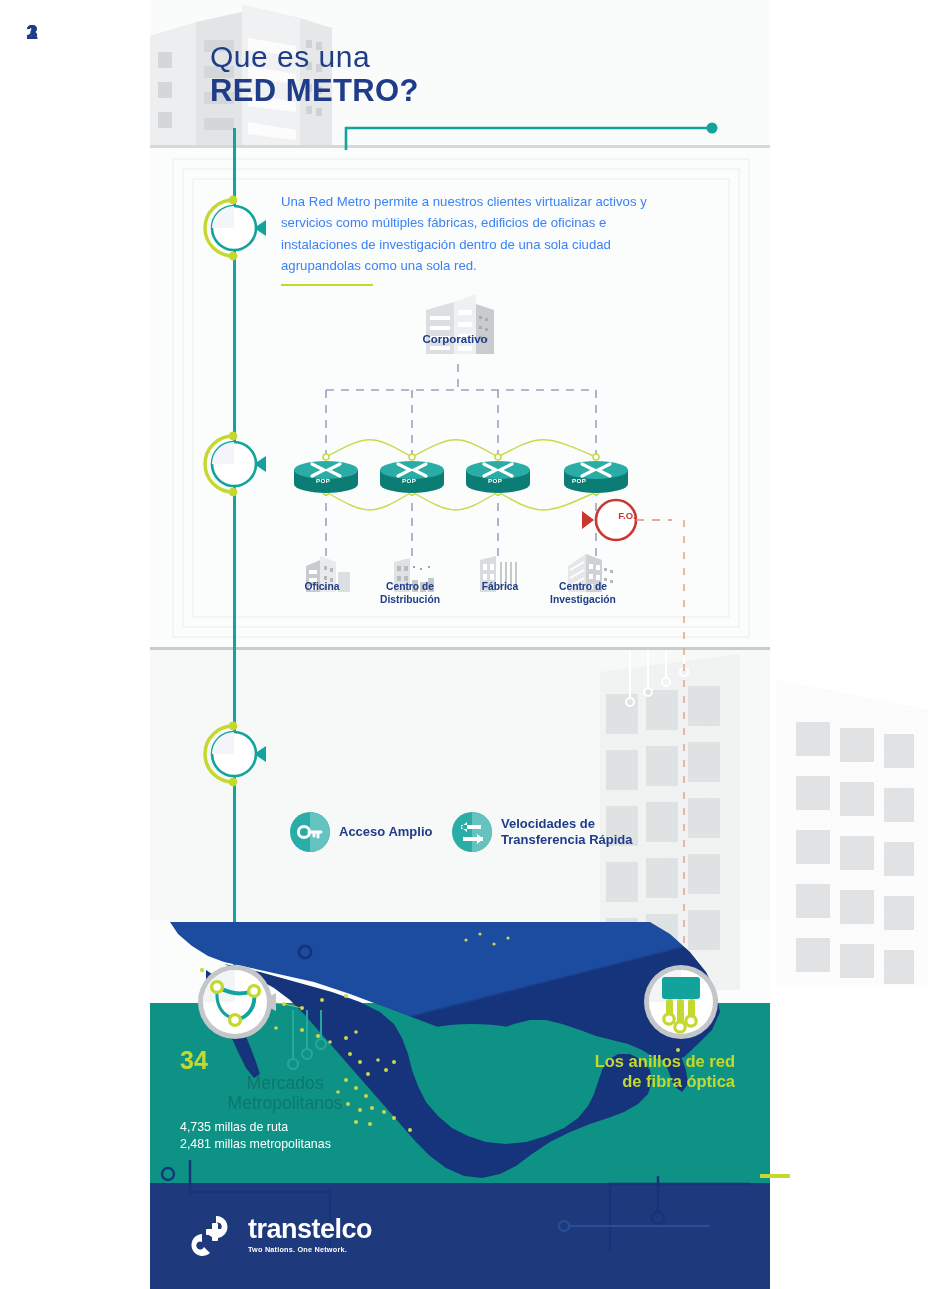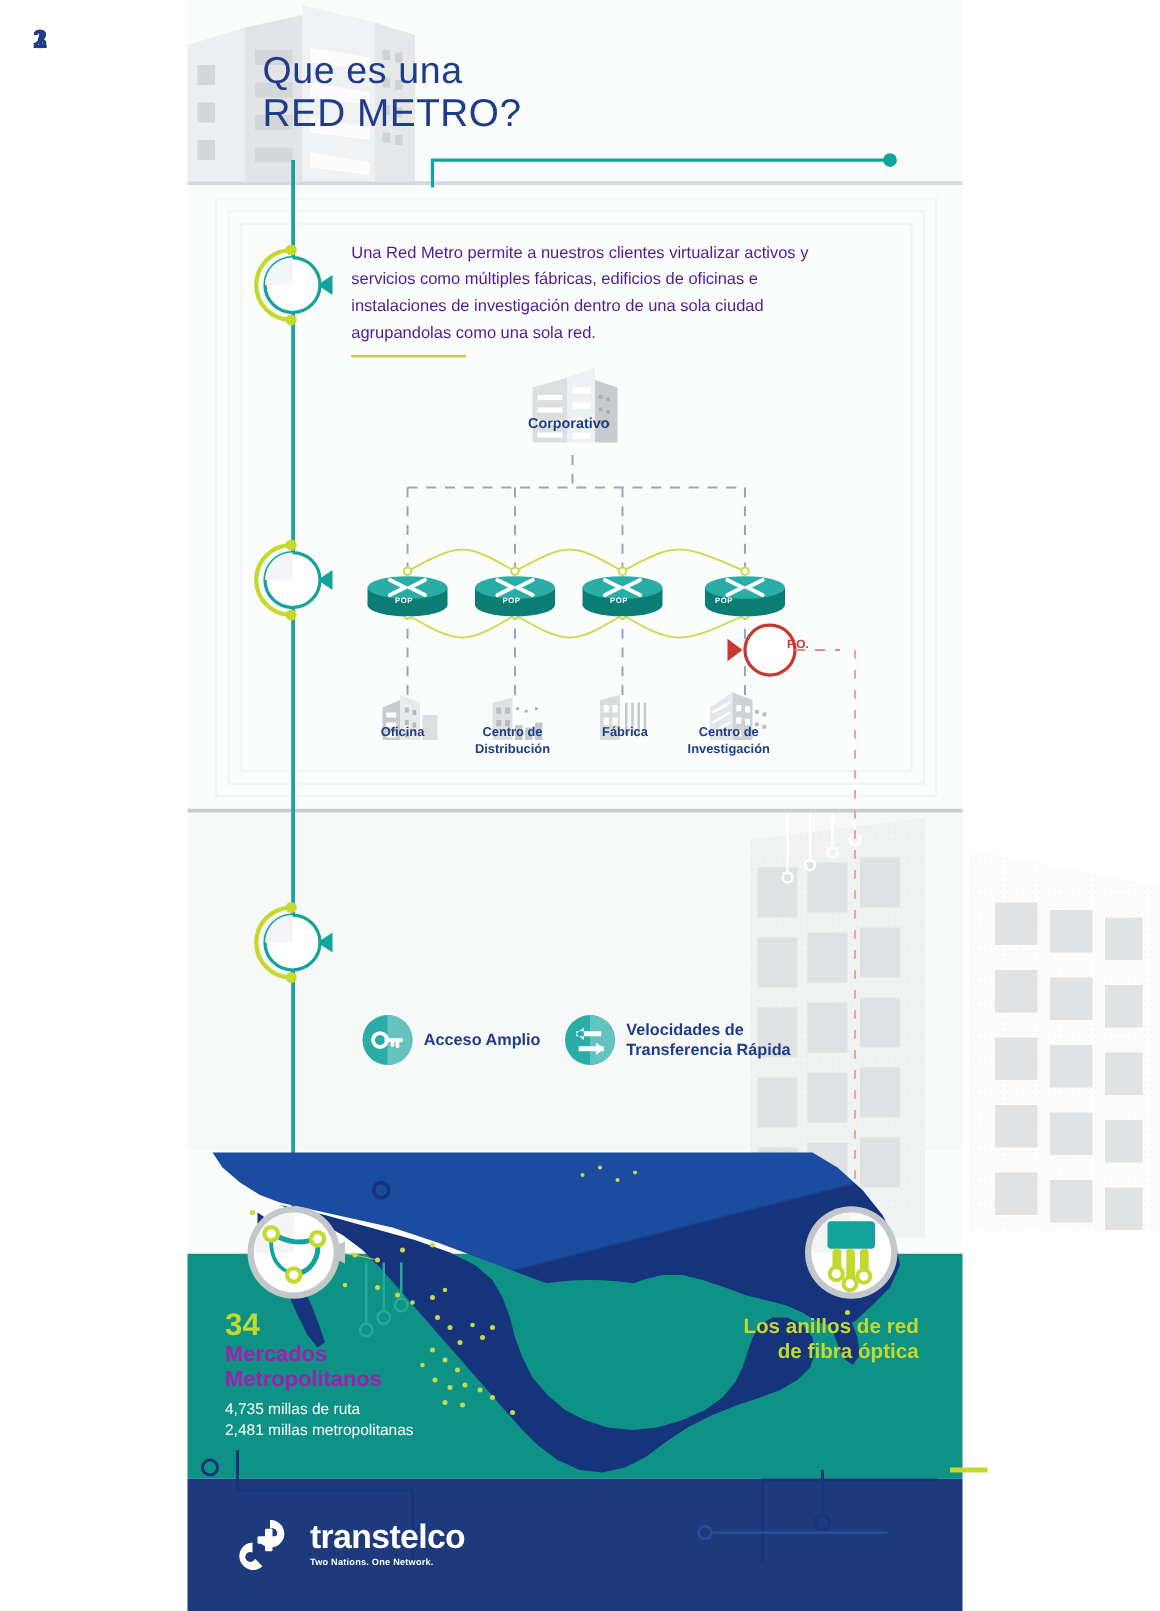--- a/index.html
+++ b/index.html
@@ -32,21 +32,21 @@
   }
   .hdr-title-wrap {
     position: absolute; left: 210px; top: 40px;
     text-align: left;
   }
   .hdr-line1 {
     font-size: 30px; color: #1f3c88; letter-spacing: .5px;
     font-weight: 400; line-height: 1.1;
   }
   .hdr-line2 {
-    font-size: 31px; color: #1f3c88; font-weight: 400;
+    font-size: 31px; color: #1f3c88; font-weight: 700;
     letter-spacing: .4px; line-height: 1.15;
   }
 
   
   .hdr-bldgs { position: absolute; left: 150px; top: 0; width: 200px; height: 145px; }
 
   
   .hdr-connector { position: absolute; left: 150px; top: 100px; width: 620px; height: 50px; }
 
   
@@ -78,21 +78,21 @@
   .step-num {
     position: absolute; left: 0; top: 0; width: 64px; height: 64px;
     display: flex; align-items: center; justify-content: center;
     font-size: 21px; font-weight: 700; color: #1f3c88;
     z-index: 4; pointer-events: none;
   }
 
   
   .step-text {
     position: absolute;
-    font-size: 13.2px; line-height: 1.62; color: #4c1d95;
+    font-size: 13.2px; line-height: 1.62; color: #3b82f6;
     width: 400px;
   }
   .st1 { left: 281px; top: 191px; }
   .st3 { left: 290px; top: 694px; width: 395px; }
   .rule {
     position: absolute; left: 281px; top: 284px;
     width: 92px; height: 2px; background: #c4d82e;
   }
 
   
@@ -107,21 +107,21 @@
   .bl2 { left: 355px; top: 581px; }
   .bl3 { left: 445px; top: 581px; }
   .bl4 { left: 528px; top: 581px; }
 
   .pop-label {
     position: absolute; font-size: 6.2px; font-weight: 700;
     color: #ffffff; letter-spacing: .4px;
   }
   .fo-label {
     position: absolute; left: 607px; top: 510px; width: 40px;
-    text-align: right; font-size: 9.5px; font-weight: 700; color: #c8382e;
+    text-align: center; font-size: 9.5px; font-weight: 700; color: #c8382e;
   }
 
   
   .feat { position: absolute; display: flex; align-items: center; }
   .feat1 { left: 290px; top: 812px; }
   .feat2 { left: 452px; top: 812px; }
   .feat-icon { width: 40px; height: 40px; flex: 0 0 40px; }
   .feat-txt {
     margin-left: 9px; font-size: 13px; font-weight: 700;
     color: #1f3c88; line-height: 1.25;
@@ -136,21 +136,21 @@
     position: absolute; left: 150px; top: 1183px;
     width: 620px; height: 106px; background: #1e3a7c;
   }
   .map-layer { position: absolute; left: 150px; top: 912px; width: 620px; height: 290px; }
 
   .stat-left { position: absolute; left: 180px; top: 1048px; width: 210px; }
   .stat-num {
     font-size: 25px; font-weight: 800; color: #c4d82e; line-height: 1.0;
   }
   .stat-hd {
-    font-size: 17.5px; font-weight: 700; color: #a21caf; line-height: 1.16;
+    font-size: 17.5px; font-weight: 400; color: #0f766e; line-height: 1.16; text-align: center;
   }
   .stat-sub {
     margin-top: 5px; font-size: 12.4px; color: #ffffff; line-height: 1.4;
   }
 
   .stat-right {
     position: absolute; left: 540px; top: 1052px; width: 195px;
     text-align: right;
   }
   .sr-hd {

